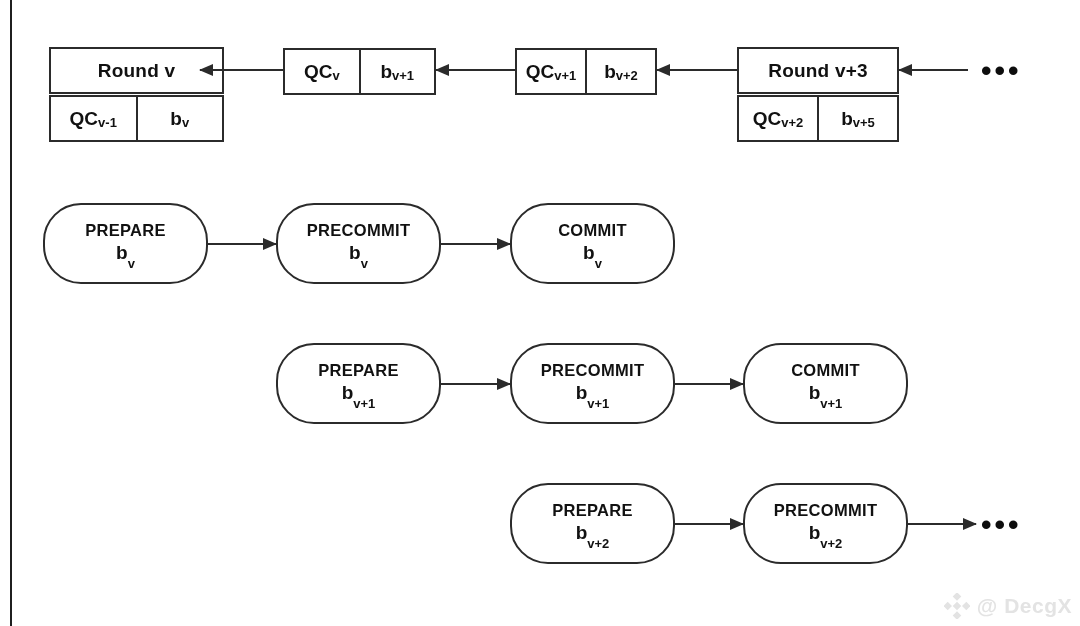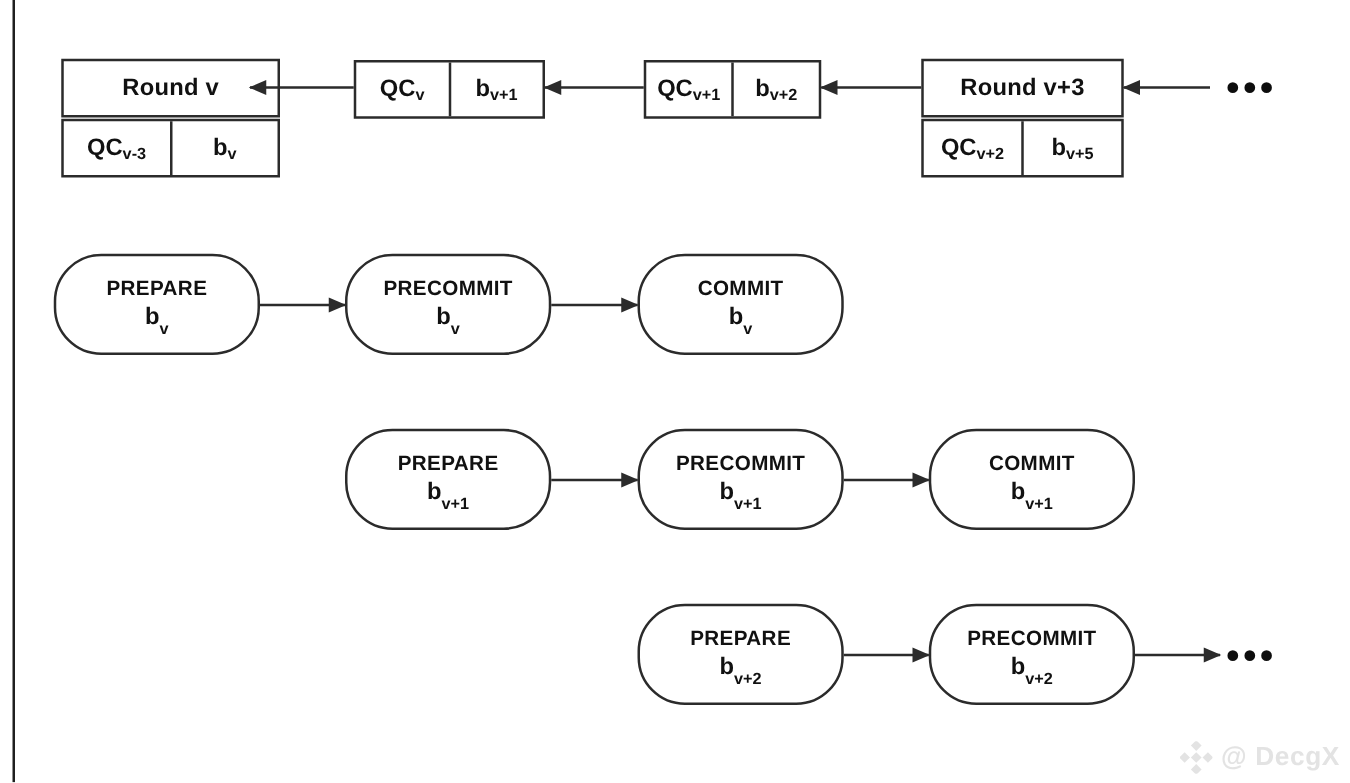--- a/index.html
+++ b/index.html
@@ -116,21 +116,21 @@
 
 <div class="canvas">
 
   <div class="edge-line"></div>
 
   <div class="round" style="left:49px;width:175px">
     <div class="round-title">Round v</div>
     <div class="round-cells">
       <div class="cell qc">
           <span>QC</span>
-          <sub class="ss">v-3</sub>
+          <sub class="ss">v-1</sub>
         </div>
       <div class="cell">
           <span>b</span>
           <sub class="ss">v</sub>
         </div>
     </div>
   </div>
 
   <div class="round" style="left:283px;width:153px">
     <div class="round-cells">

